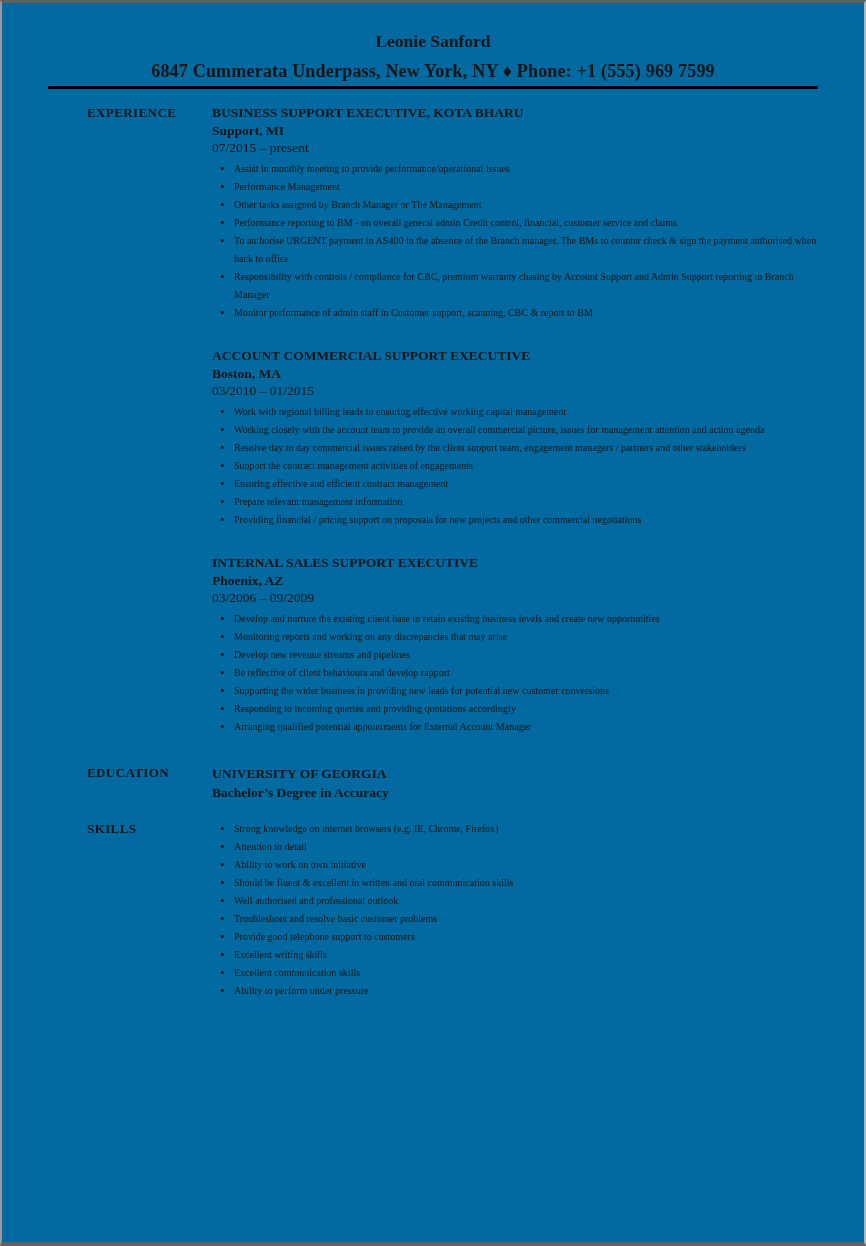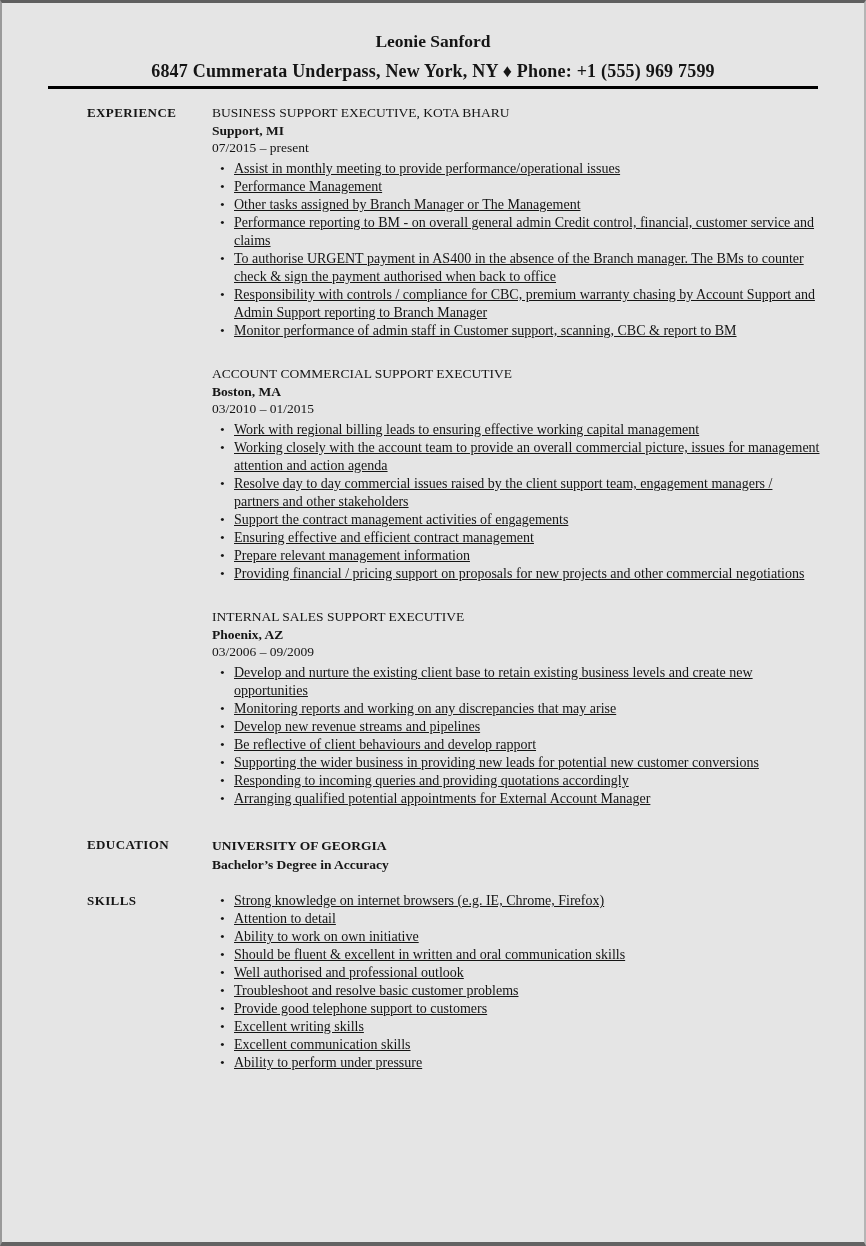--- a/index.html
+++ b/index.html
@@ -5,21 +5,21 @@
   html, body {
     margin: 0;
     padding: 0;
     background: #fff;
   }
   .page {
     position: relative;
     width: 866px;
     height: 1246px;
     box-sizing: border-box;
-    background: #e5e5e5;
+    background: #0369a1;
     border-left: 2px solid #9a9a9a;
     border-right: 2px solid #b5b5b5;
     border-top: 3px solid #5f5f5f;
     border-bottom: 4px solid #636363;
     font-family: "Liberation Serif", "DejaVu Serif", serif;
     color: #151515;
     overflow: hidden;
   }
   
   .resume-header {
@@ -70,43 +70,42 @@
     max-width: 656px;
     padding-right: 44px;
     box-sizing: border-box;
   }
   
   .job + .job {
     margin-top: 25px;
   }
   .job-title {
     font-size: 13.5px;
-    font-weight: normal;
+    font-weight: bold;
     line-height: 18px;
   }
   .job-location {
     font-size: 13.5px;
     font-weight: bold;
     line-height: 17px;
   }
   .job-dates {
     font-size: 13.5px;
     line-height: 17px;
   }
   ul.bullets {
     list-style: none;
     margin: 4px 0 0 0;
     padding: 0 0 0 8px;
   }
   ul.bullets li {
     position: relative;
     padding-left: 14px;
-    font-size: 14px;
-    line-height: 18px;
-    text-decoration: underline;
+    font-size: 10px;
+    line-height: 18px;
   }
   ul.bullets li::before {
     content: "\2022";
     position: absolute;
     left: 0;
     top: 0;
     font-size: 13.5px;
     line-height: 18px;
   }
   

